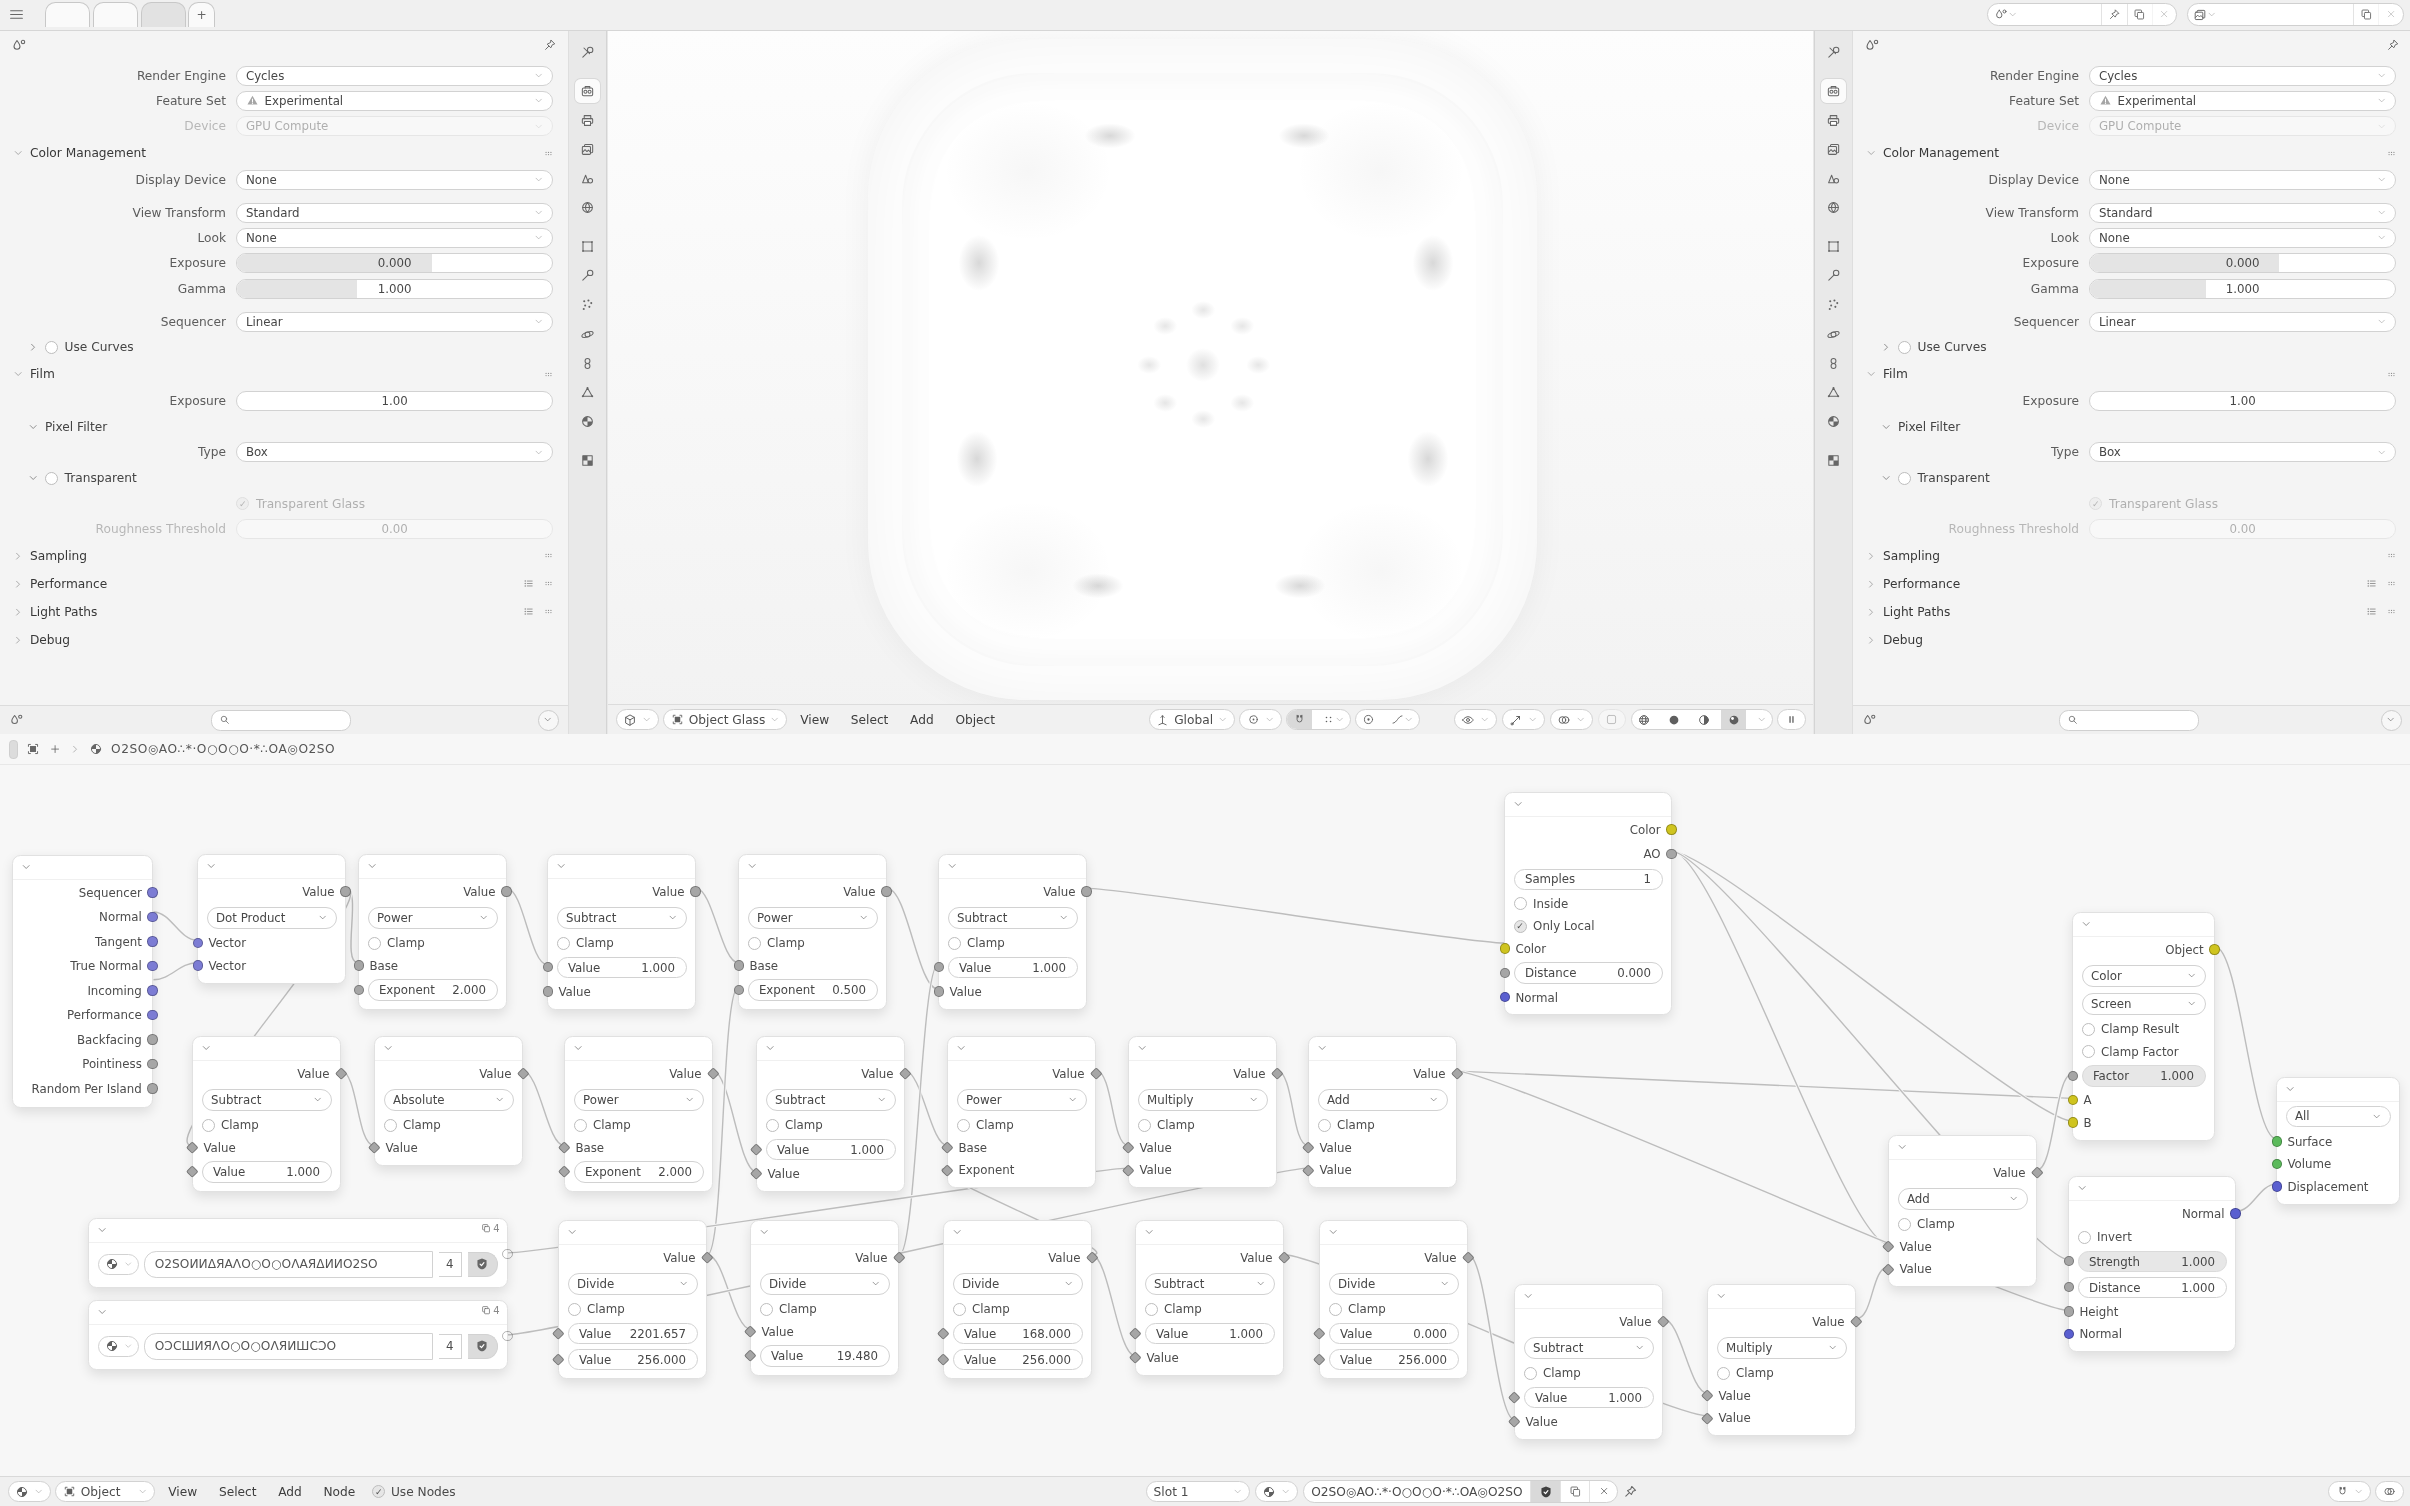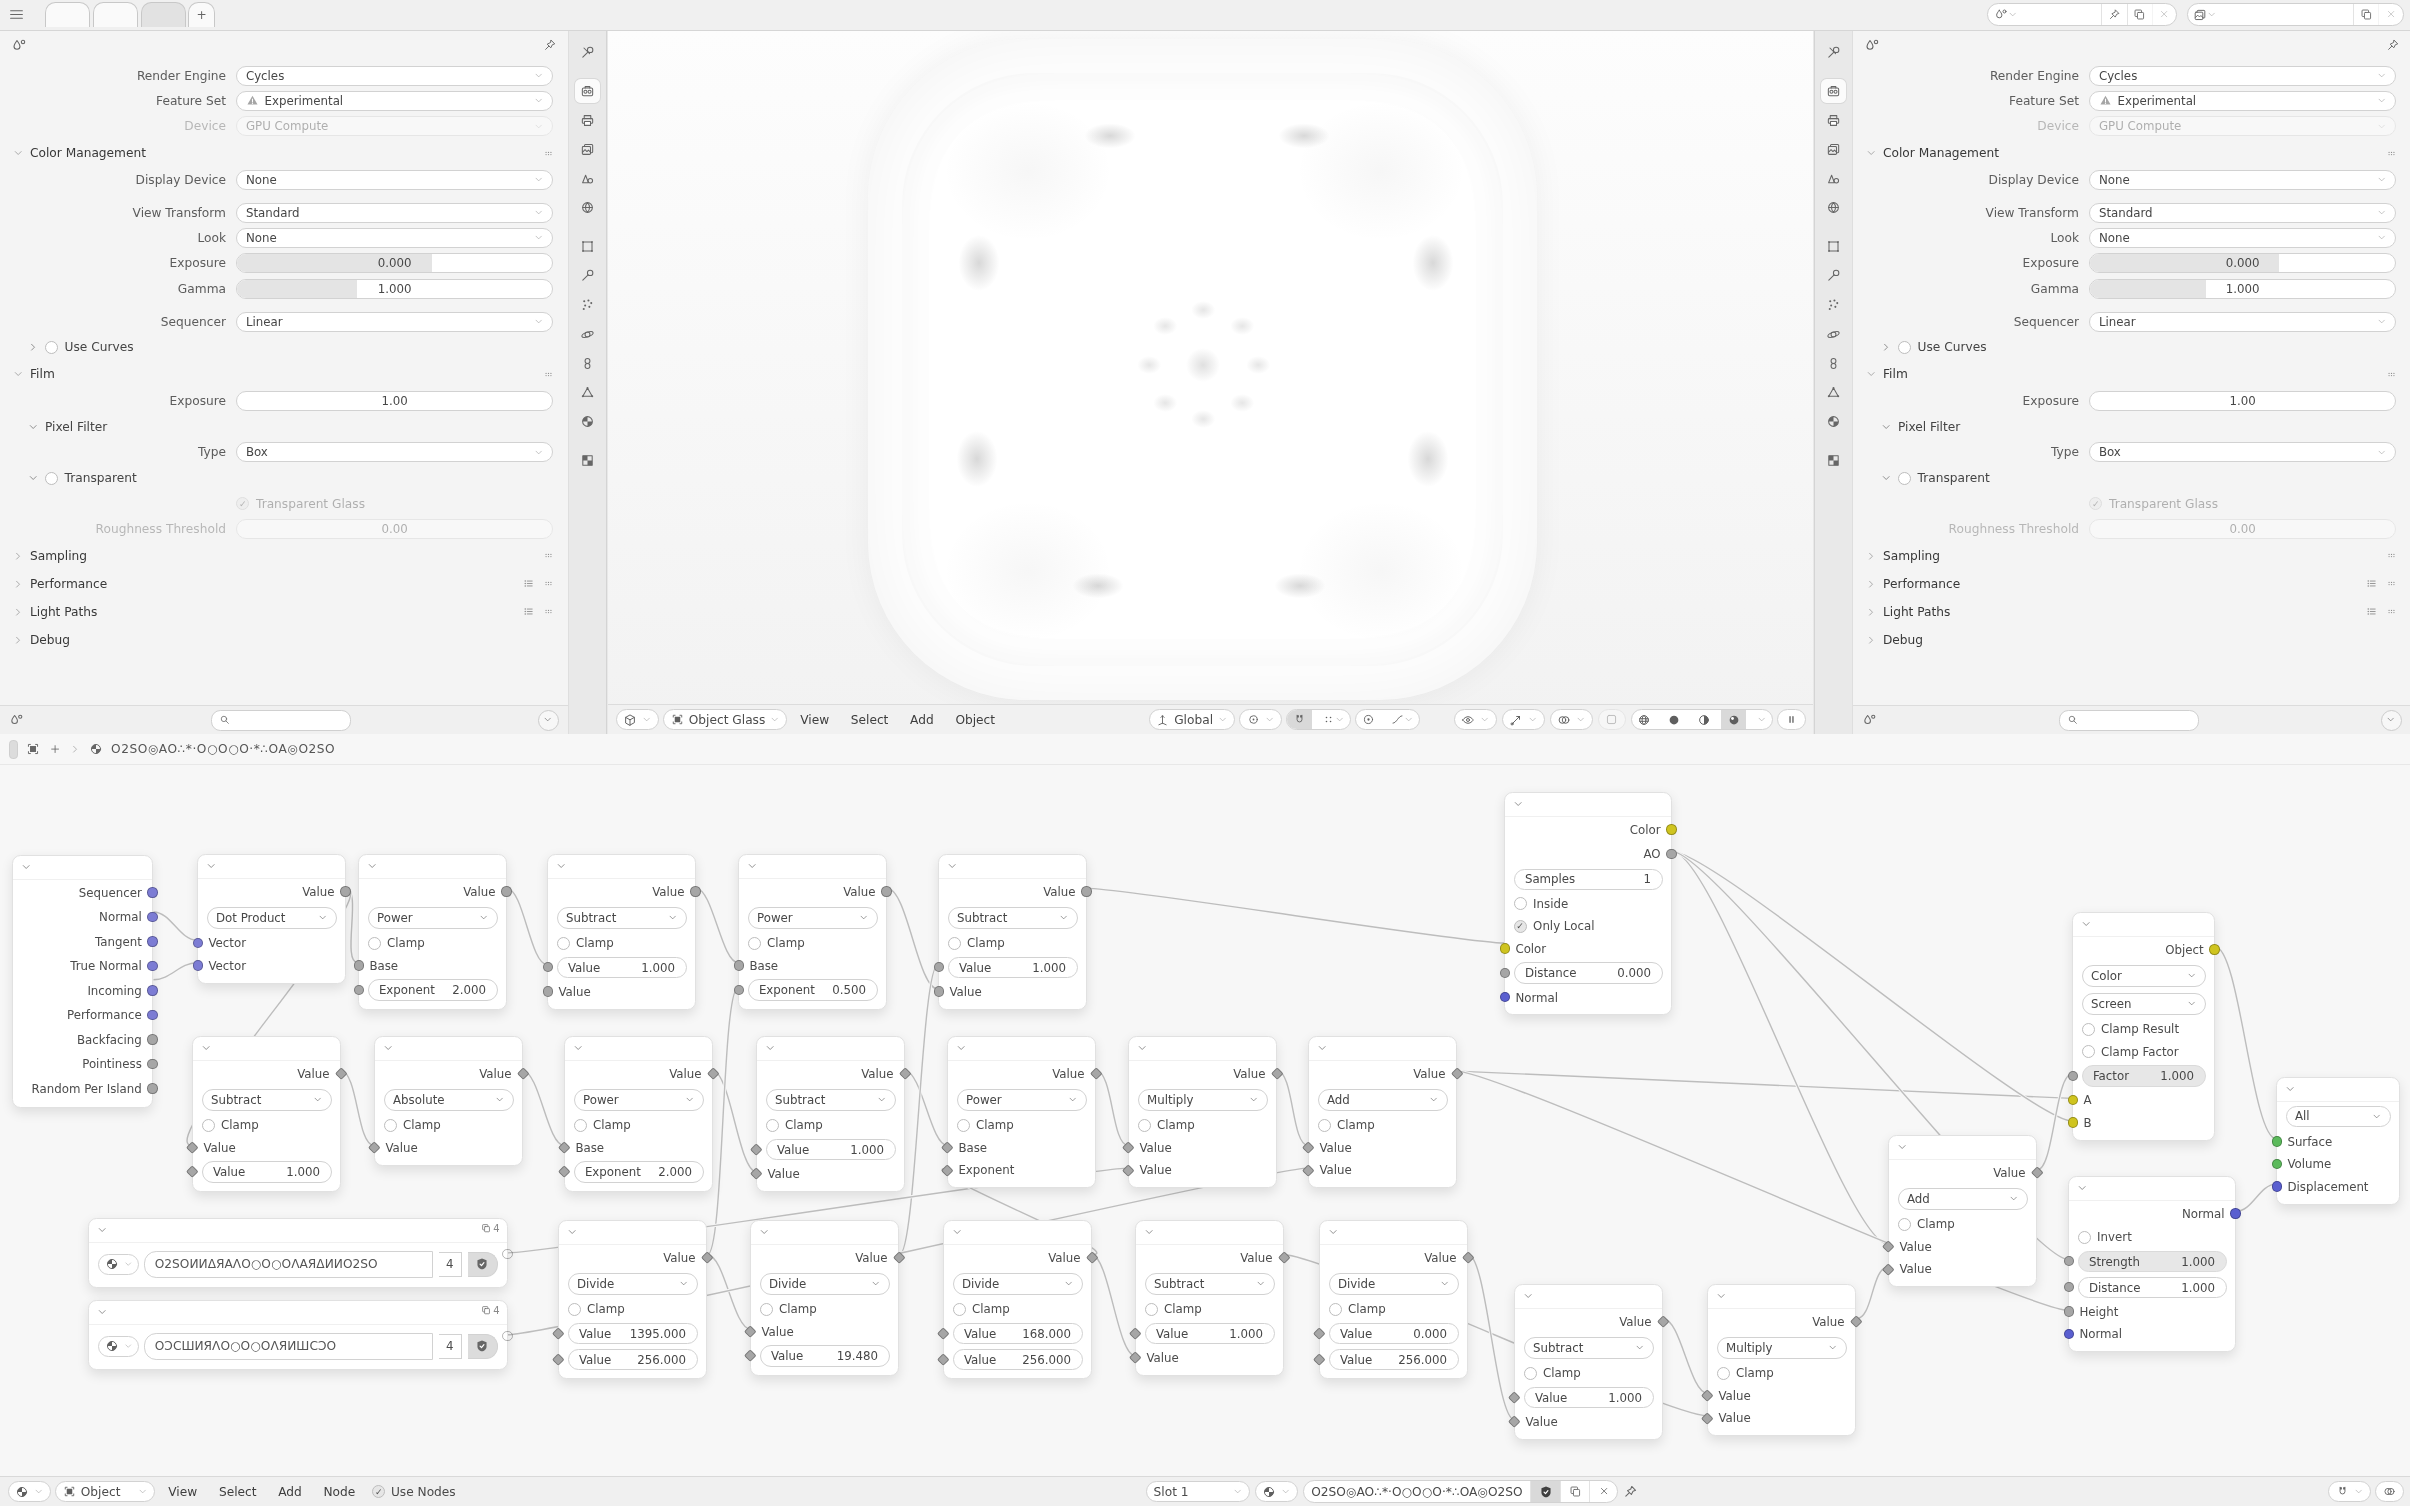--- a/index.html
+++ b/index.html
@@ -2377,21 +2377,21 @@
           </div>
         </div>
         <div class="nrow r-chk">
           <span class="cb"></span>
           <span>Clamp</span>
         </div>
         <div class="nrow r-fld">
           <span class="sock dsh sl" style="background:#a6a6a6"></span>
           <div class="w nfld">
             <span>Value</span>
-            <span>1395.000</span>
+            <span>2201.657</span>
           </div>
         </div>
         <div class="nrow r-fld">
           <span class="sock dsh sl" style="background:#a6a6a6"></span>
           <div class="w nfld">
             <span>Value</span>
             <span>256.000</span>
           </div>
         </div>
       </div>

